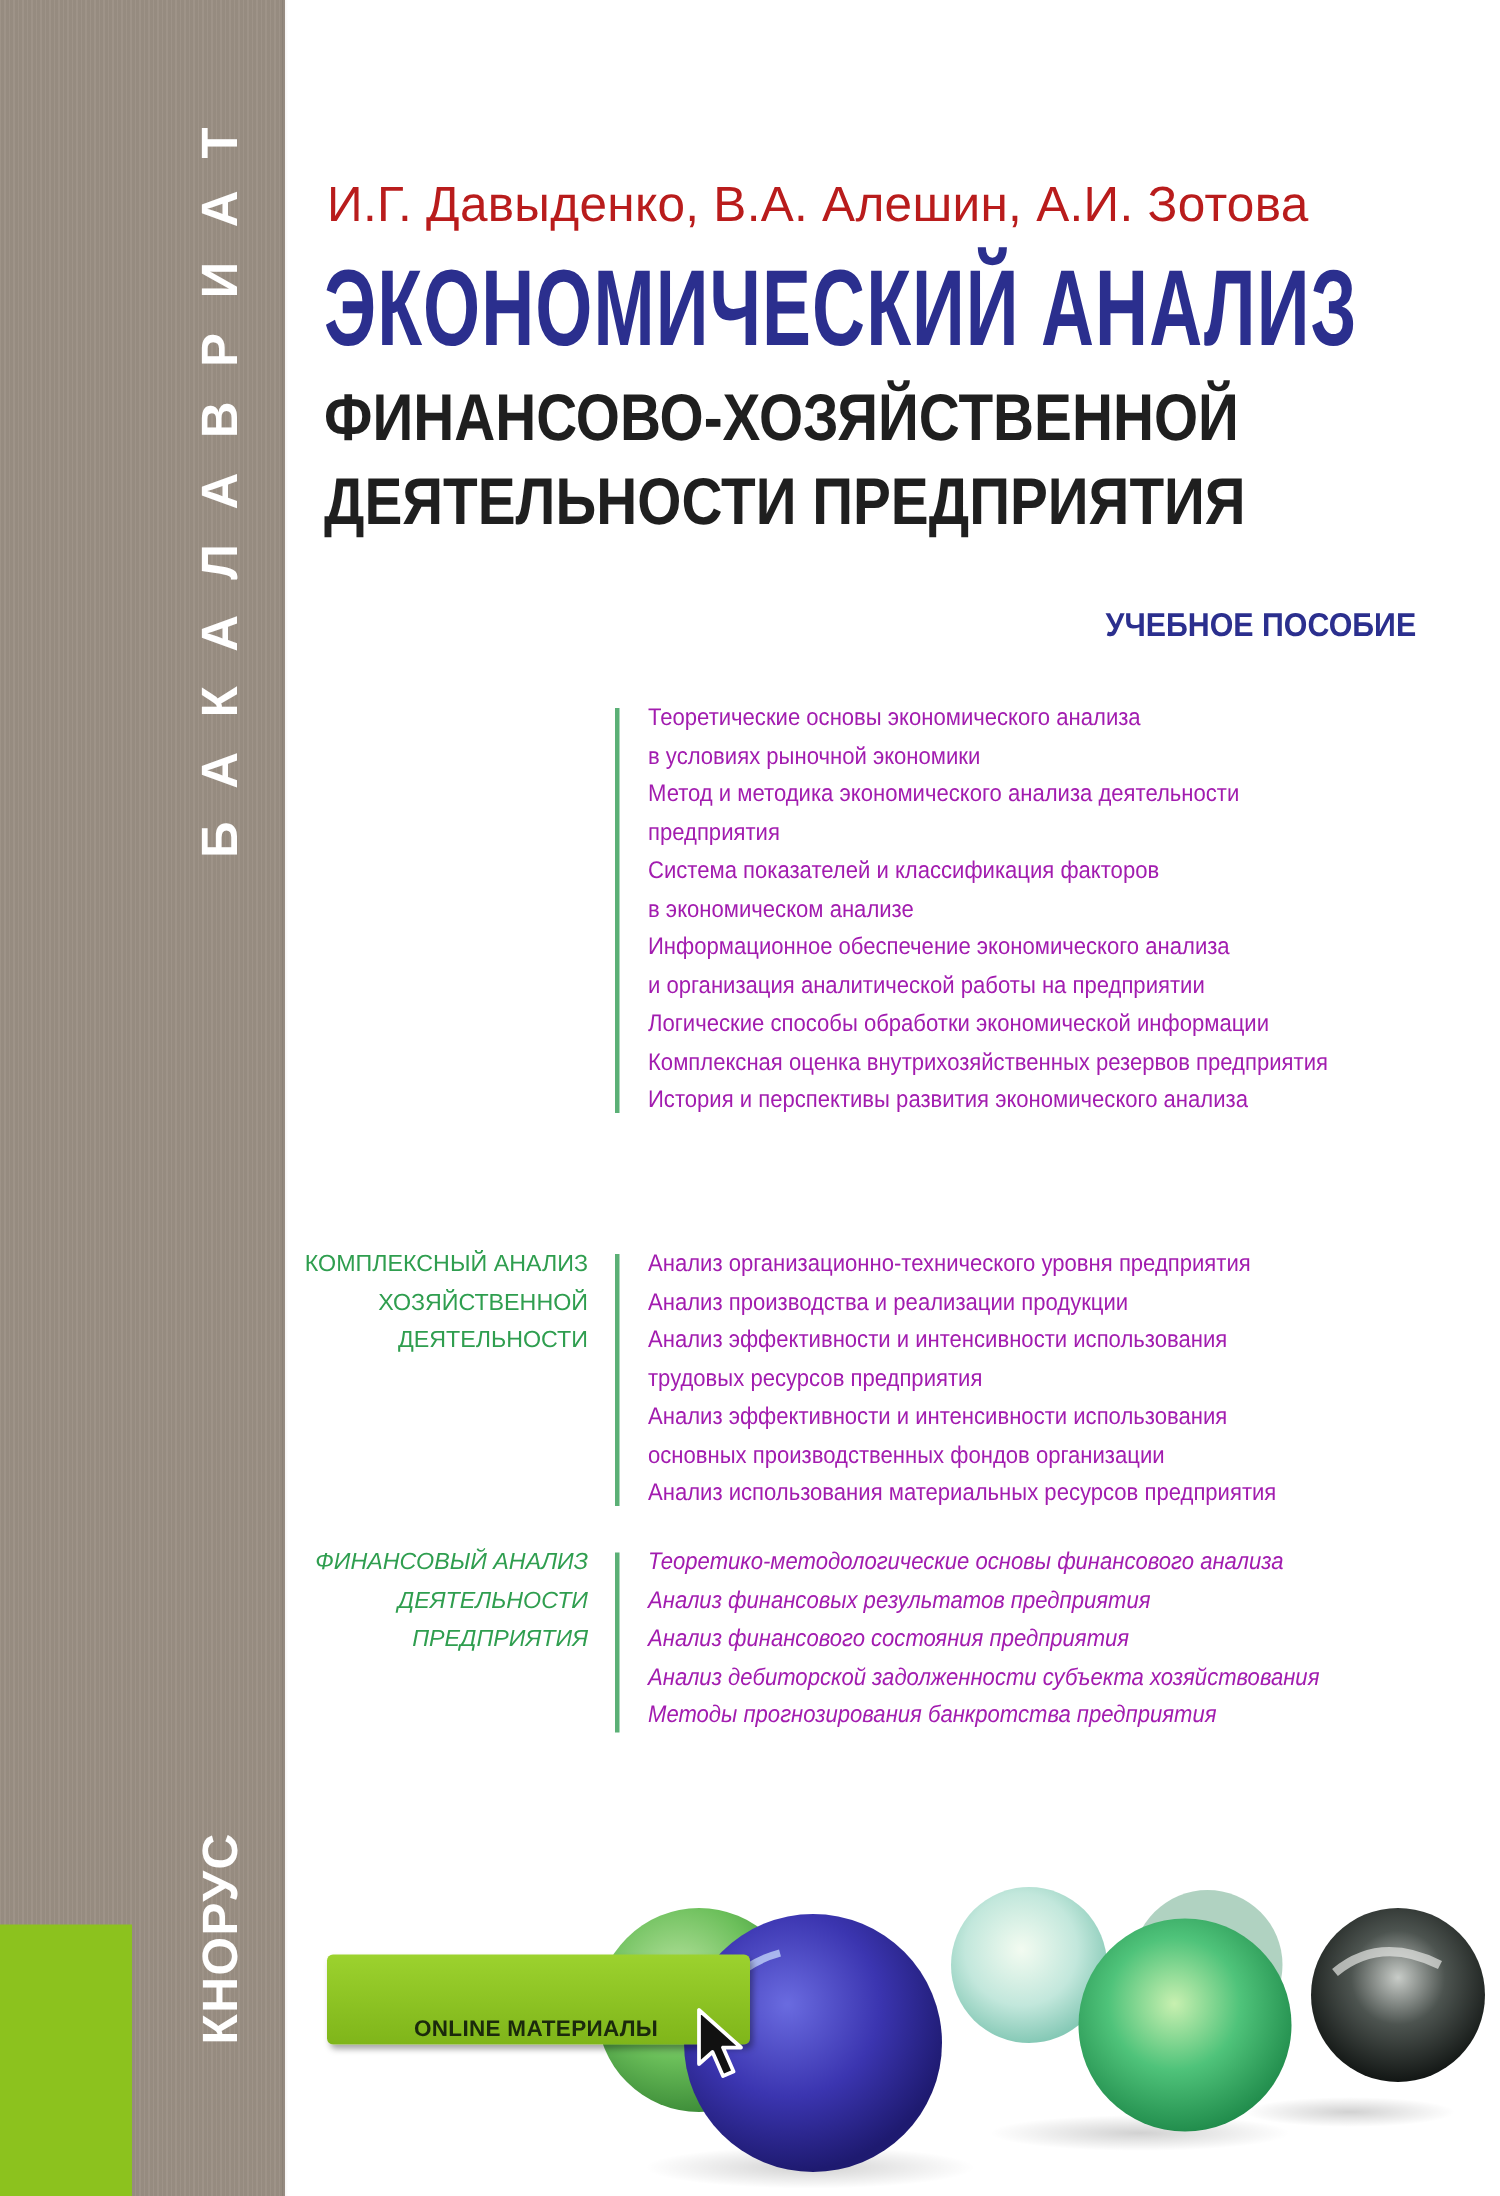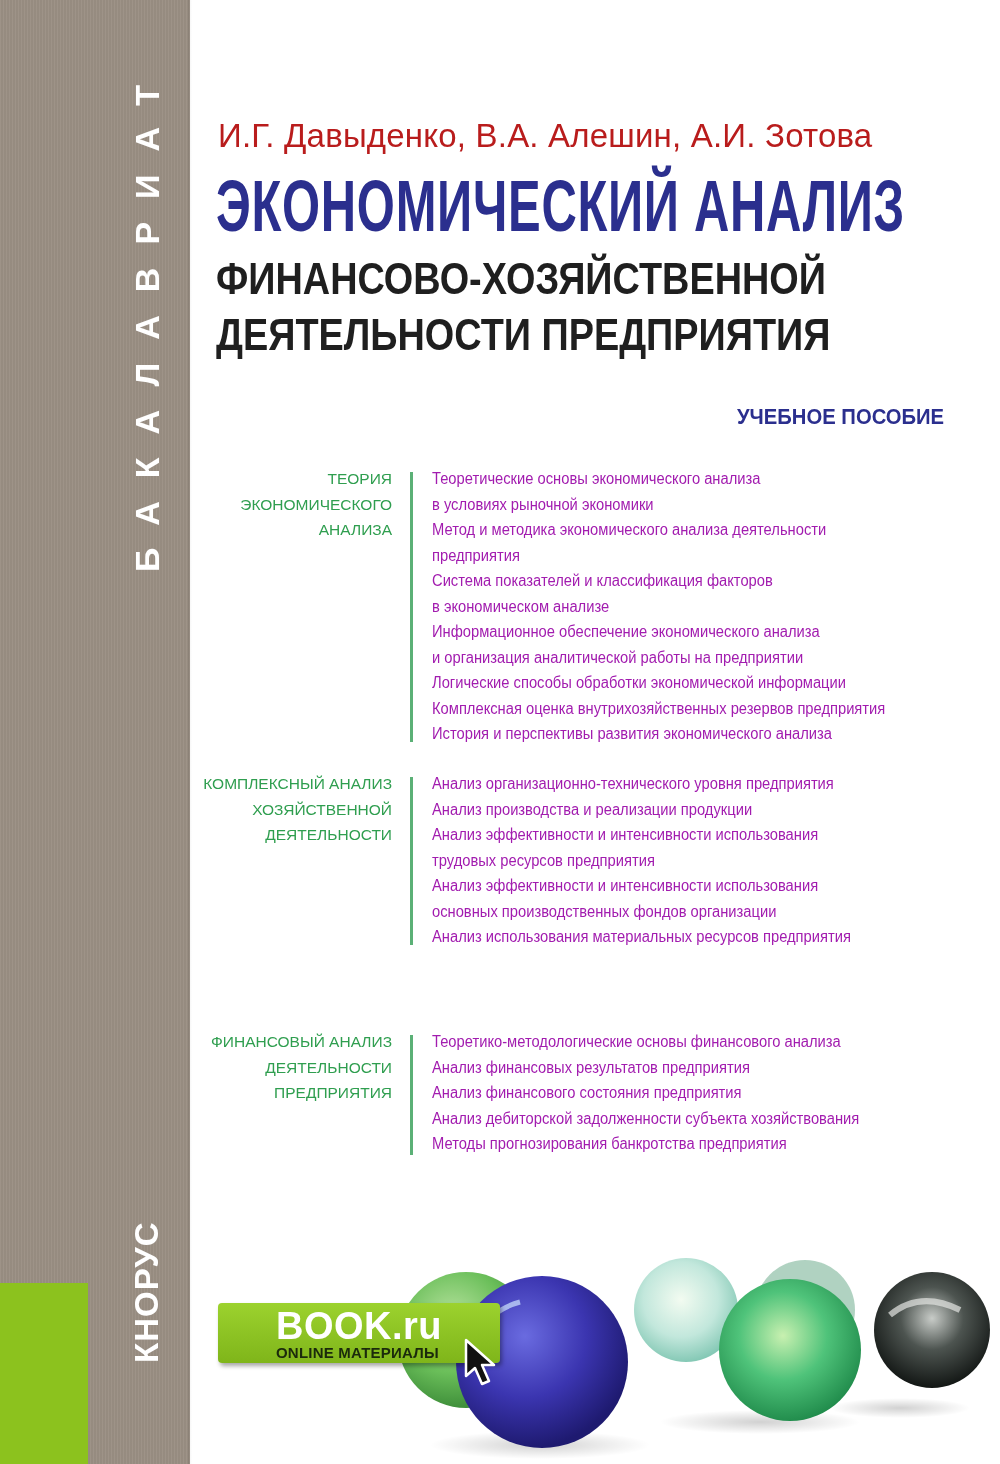--- a/index.html
+++ b/index.html
@@ -47,60 +47,55 @@
 <div class="vert-label series">БАКАЛАВРИАТ</div>
 <div class="vert-label publisher">КНОРУС</div>
 
 <div class="authors">И.Г. Давыденко, В.А. Алешин, А.И. Зотова</div>
 <div class="title1">ЭКОНОМИЧЕСКИЙ АНАЛИЗ</div>
 <div class="title2">ФИНАНСОВО-ХОЗЯЙСТВЕННОЙ</div>
 <div class="title3">ДЕЯТЕЛЬНОСТИ ПРЕДПРИЯТИЯ</div>
 <div class="subtitle">УЧЕБНОЕ ПОСОБИЕ</div>
 
 <div class="section" style="top:466px;height:280px;">
-  <div class="sec-label" style="top:0;">
-    <div>ТЕОРИЯ</div>
-    <div>ЭКОНОМИЧЕСКОГО</div>
-    <div>АНАЛИЗА</div>
-  </div>
   <div class="sec-bar" style="top:6px;height:270px;"></div>
   <ul class="sec-items" style="top:0;">
     <li>Теоретические основы экономического анализа</li>
     <li>в условиях рыночной экономики</li>
     <li>Метод и методика экономического анализа деятельности</li>
     <li>предприятия</li>
     <li>Система показателей и классификация факторов</li>
     <li>в экономическом анализе</li>
     <li>Информационное обеспечение экономического анализа</li>
     <li>и организация аналитической работы на предприятии</li>
     <li>Логические способы обработки экономической информации</li>
     <li>Комплексная оценка внутрихозяйственных резервов предприятия</li>
     <li>История и перспективы развития экономического анализа</li>
   </ul>
 </div>
 
-<div class="section" style="top:771px;height:180px;">
+<div class="section" style="top:830px;height:180px;">
   <div class="sec-label" style="top:0;">
     <div>КОМПЛЕКСНЫЙ АНАЛИЗ</div>
     <div>ХОЗЯЙСТВЕННОЙ</div>
     <div>ДЕЯТЕЛЬНОСТИ</div>
   </div>
   <div class="sec-bar" style="top:6px;height:168px;"></div>
   <ul class="sec-items" style="top:0;">
     <li>Анализ организационно-технического уровня предприятия</li>
     <li>Анализ производства и реализации продукции</li>
     <li>Анализ эффективности и интенсивности использования</li>
     <li>трудовых ресурсов предприятия</li>
     <li>Анализ эффективности и интенсивности использования</li>
     <li>основных производственных фондов организации</li>
     <li>Анализ использования материальных ресурсов предприятия</li>
   </ul>
 </div>
 
-<div class="section" style="top:1029px;height:130px;">
+<div class="section" style="top:1029px;height:130px;font-style:italic;">
   <div class="sec-label" style="top:0;">
     <div>ФИНАНСОВЫЙ АНАЛИЗ</div>
     <div>ДЕЯТЕЛЬНОСТИ</div>
     <div>ПРЕДПРИЯТИЯ</div>
   </div>
   <div class="sec-bar" style="top:6px;height:120px;"></div>
   <ul class="sec-items" style="top:0;">
     <li>Теоретико-методологические основы финансового анализа</li>
     <li>Анализ финансовых результатов предприятия</li>
     <li>Анализ финансового состояния предприятия</li>
@@ -148,18 +143,17 @@
   <circle cx="326" cy="80" r="52" fill="url(#gClear)" opacity="0.95"></circle>
   <circle cx="445" cy="80" r="50" fill="#9cc7b2" opacity="0.8"></circle>
   <circle cx="182" cy="132" r="86" fill="url(#gBlue)"></circle>
   <path d="M112 110 Q130 80 160 72" stroke="#cfe4ff" stroke-width="5" fill="none" opacity="0.7"></path>
   <circle cx="430" cy="120" r="71" fill="url(#gGreen2)"></circle>
   <circle cx="572" cy="100" r="58" fill="url(#gDark)"></circle>
   <path d="M530 85 Q560 60 600 80" stroke="#e4e6e2" stroke-width="6" fill="none" opacity="0.7"></path>
 </svg>
 
 <div class="bookru">
-  <div class="bookru-main">BOOK.ru</div>
   <div class="bookru-sub">ONLINE МАТЕРИАЛЫ</div>
 </div>
 <svg class="cursor" viewBox="0 0 40 50" xmlns="http://www.w3.org/2000/svg">
   <path d="M4 2 L4 38 L13 30 L20 46 L27 43 L20 27 L32 27 Z" fill="#111" stroke="#ffffff" stroke-width="2.5" stroke-linejoin="round"></path>
 </svg>
 
 </body></html>

